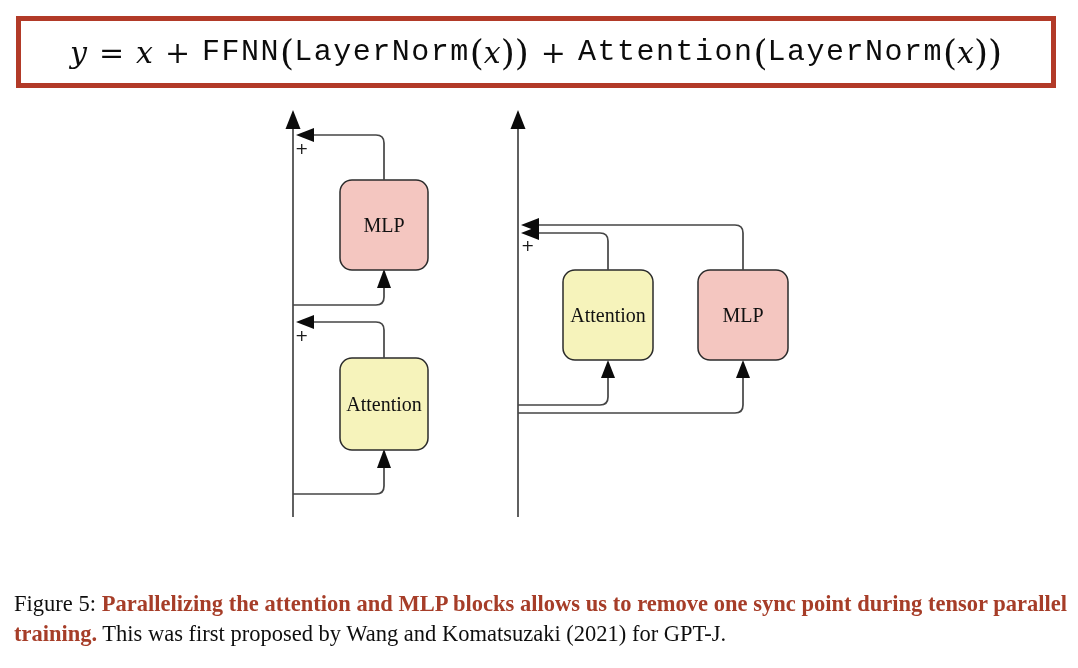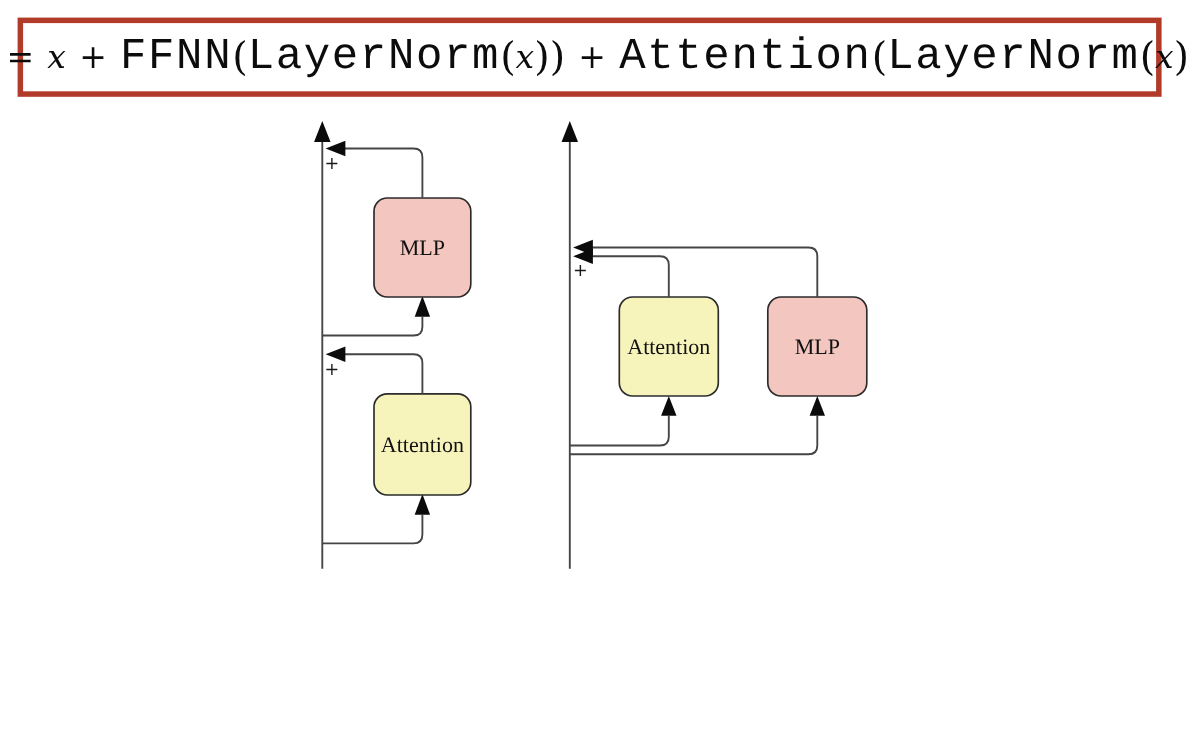--- a/index.html
+++ b/index.html
@@ -27,21 +27,21 @@
     height: 62px;
     border: 5px solid #b23a28;
     background: #ffffff;
     display: flex;
     align-items: center;
     justify-content: center;
     white-space: nowrap;
   }
   .formula-box .seg       { font-family: "DejaVu Serif", serif; font-size: 30px; color: #0c0c0c; }
   .formula-box .mathvar   { font-style: italic; font-family: "DejaVu Serif", serif; font-size: 30px; }
-  .formula-box .mono      { font-family: "Liberation Mono", monospace; font-size: 40px; font-weight: 500; letter-spacing: 1.5px; }
+  .formula-box .mono      { font-family: "Liberation Mono", monospace; font-size: 30px; font-weight: 500; letter-spacing: 1.5px; }
   .formula-box .op        { margin: 0 12px; font-size: 30px; }
   .formula-box .paren     { font-size: 36px; font-weight: 400; line-height: 0; position: relative; top: 1px; }
 
   
   .diagram-svg {
     position: absolute;
     left: 0;
     top: 0;
   }
   .flow-line {
@@ -158,14 +158,17 @@
       <path class="flow-line" d="M 608 270 V 241 Q 608 233 600 233 H 538"></path>
       <polygon class="arrow-head" points="521,233 539,226 539,240"></polygon>
 
       <path class="flow-line" d="M 743 270 V 233 Q 743 225 735 225 H 538"></path>
       <polygon class="arrow-head" points="521,225 539,218 539,232"></polygon>
 
       <text class="plus-label" x="521" y="251">+</text>
     </g>
   </svg>
 
+  <div class="caption">
+    <span>Figure 5: </span><span class="highlight">Parallelizing the attention and MLP blocks allows us to remove one sync point during tensor parallel training.</span><span> This was first proposed by Wang and Komatsuzaki (2021) for GPT-J.</span>
+  </div>
 
 </div>
 
 </body></html>

